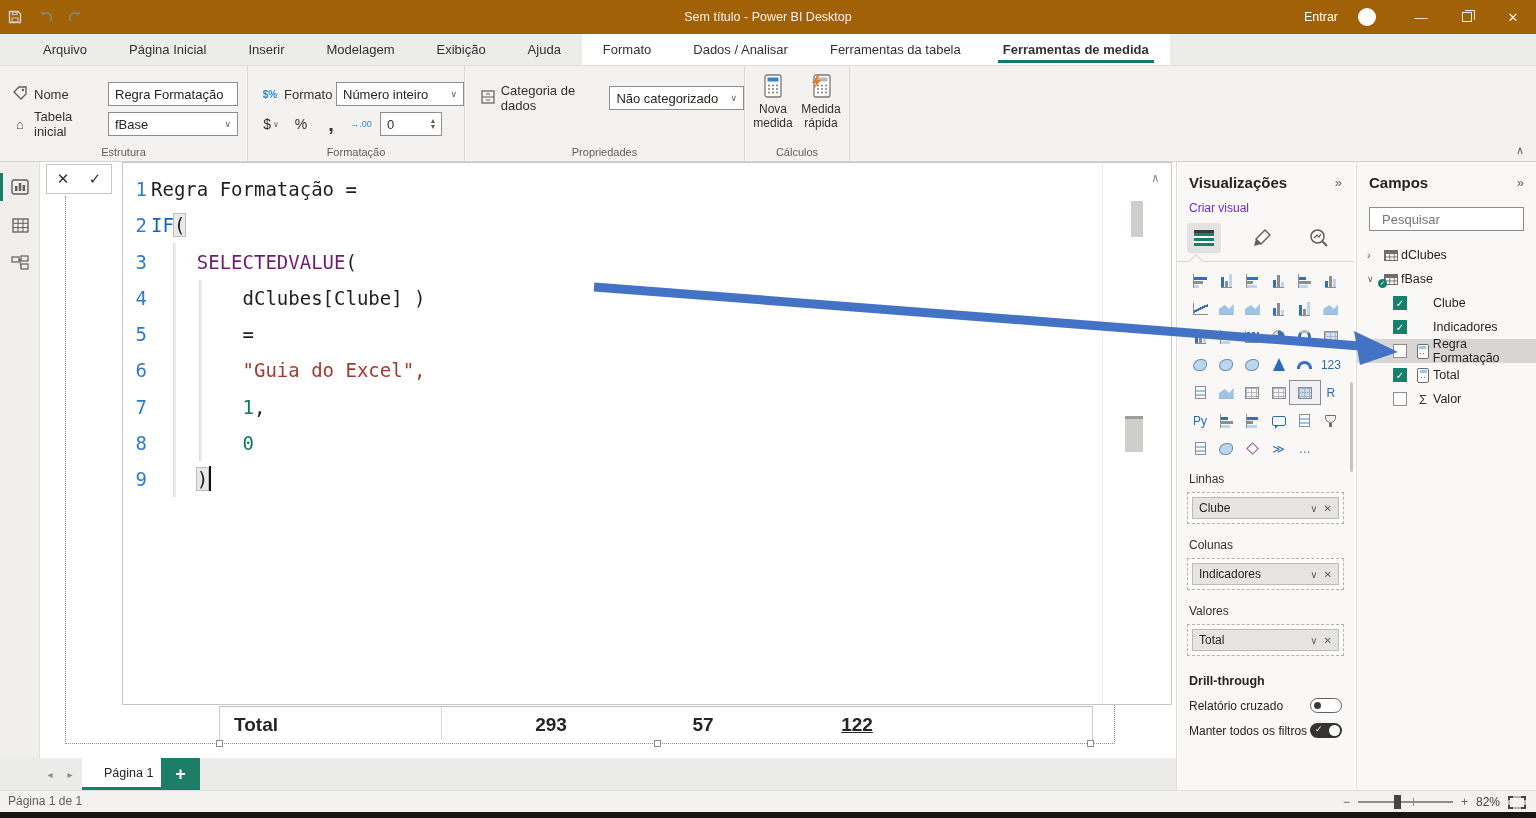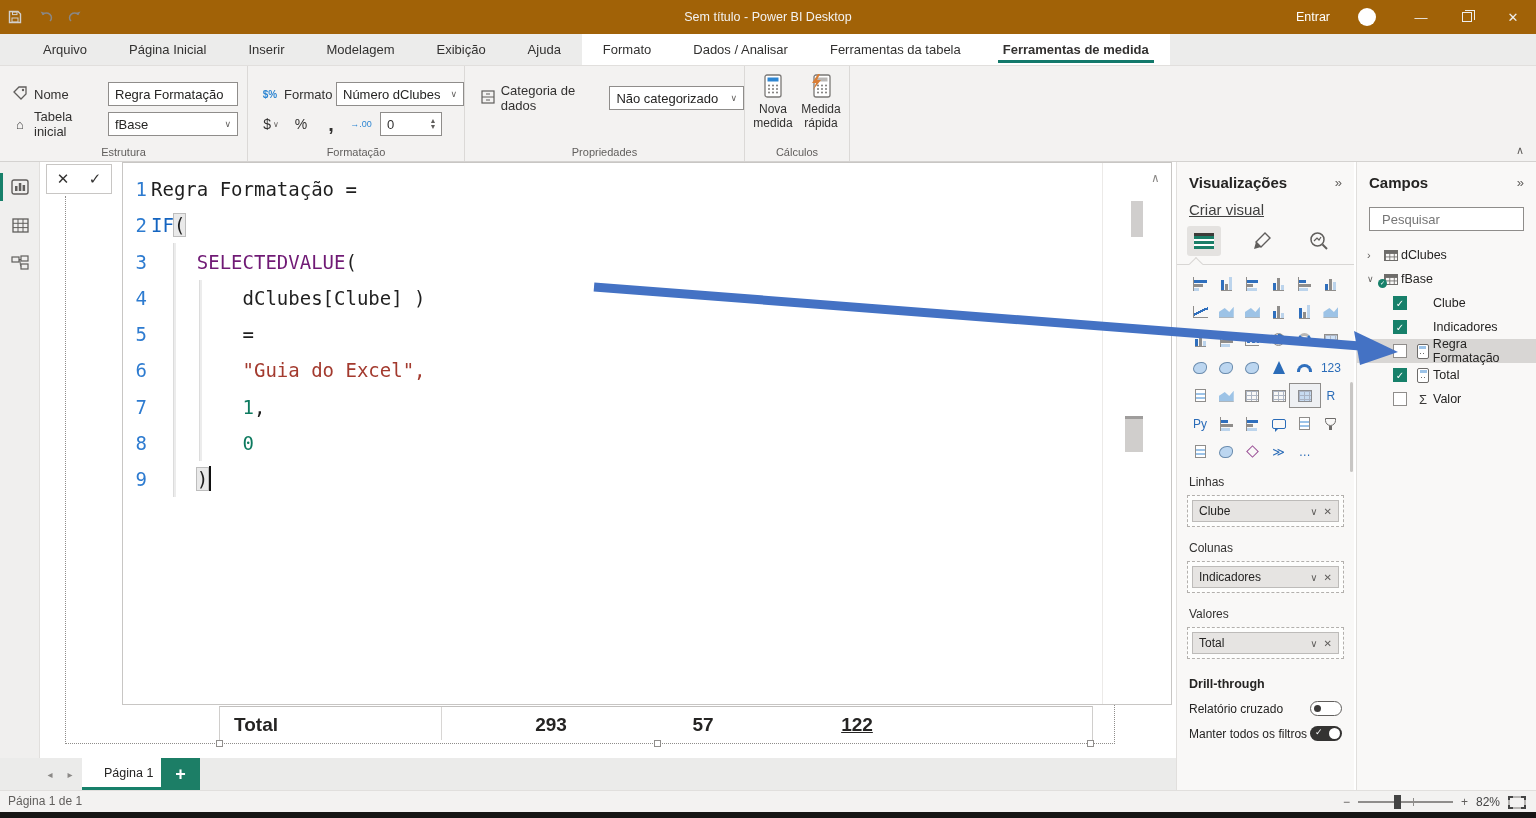--- a/index.html
+++ b/index.html
@@ -5,21 +5,21 @@
   * { margin:0; padding:0; box-sizing:border-box; }
   html,body { width:1536px; height:818px; overflow:hidden; background:#fff;
     font-family:"Liberation Sans", sans-serif; color:#252423; }
 
   
   #titlebar { position:absolute; left:0; top:0; width:1536px; height:34px;
     background:#a16207; display:flex; align-items:center; color:#fff; z-index:40; }
   .tb-btn { width:30px; height:34px; display:flex; align-items:center; justify-content:center; }
   #tb-title { position:absolute; left:0; right:0; text-align:center; font-size:12.5px; color:#f3f2f1; pointer-events:none; }
   #tb-right { position:absolute; right:0; top:0; height:34px; display:flex; align-items:center; }
-  #signin { font-size:12.5px; margin-right:28px; }
+  #signin { font-size:12.5px; margin-right:20px; }
   #avatar { width:18px; height:18px; border-radius:50%; background:#fff; margin-right:22px; }
   .winbtn { width:46px; height:34px; display:flex; align-items:center; justify-content:center; font-size:13px; color:#eee; }
   .restore-glyph { width:10px; height:10px; border:1px solid #eee; position:relative; }
   .restore-glyph::before { content:""; position:absolute; left:2px; top:-3px; width:9px; height:9px; border:1px solid #eee; border-left:none; border-bottom:none; }
 
   
   #tabstrip { position:absolute; left:0; top:34px; width:1536px; height:32px; background:#ececeb;
     display:flex; align-items:stretch; padding-left:22px; z-index:39; border-bottom:1px solid #e1dfdd; }
   .tab { font-size:13px; color:#323130; display:flex; align-items:center; padding:0 21px; position:relative; white-space:nowrap; }
   .tab.ctx { background:#fff; }
@@ -84,21 +84,21 @@
     border:1px solid #c8c6c4; display:flex; z-index:11; }
   #xy-box span { flex:1; display:flex; align-items:center; justify-content:center; font-size:15px; color:#323130; }
 
   
   .pane { position:absolute; top:162px; height:628px; background:#f9f8f7; border-left:1px solid #e1dfdd; }
   #viz-pane { left:1176px; width:178px; }
   #fields-pane { left:1356px; width:180px; }
   .pane-head { display:flex; justify-content:space-between; align-items:center; padding:12px 12px 0 12px; }
   .pane-title { font-size:15px; font-weight:bold; color:#252423; }
   .pane-collapse { font-size:13px; color:#605e5c; }
-  .small-label { font-size:15px; color:#404040; padding:10px 12px 0 12px;text-decoration:underline; }
+  .small-label { font-size:12px; color:#6d28d9; padding:10px 12px 0 12px; }
 
   #viz-tabs { display:flex; align-items:center; justify-content:space-between; padding:8px 18px 0 10px; }
   .viz-tab { width:34px; height:30px; display:flex; align-items:center; justify-content:center; border-radius:3px; }
   .viz-tab.sel { background:#e4e2e0; }
   .mini-matrix { width:20px; height:16px; border-top:3px solid #3d3b39;
     background:repeating-linear-gradient(#1a7e68 0 3px, #fff 3px 5px); }
   #viz-divider { margin-top:8px; border-top:1px solid #d8d6d4; position:relative; height:6px; }
   #viz-divider .notch { position:absolute; left:14px; top:-6px; width:10px; height:10px; background:#f9f8f7;
     border-left:1px solid #d8d6d4; border-top:1px solid #d8d6d4; transform:rotate(45deg); }
 
@@ -264,21 +264,21 @@
       </div>
     </div>
     <div class="rgroup-label">Estrutura</div>
   </div>
 
   <div class="rgroup" style="left:248px;width:217px;">
     <div class="rrow" style="left:12px;top:16px;">
       <span class="ricon" style="font-size:10px;font-weight:bold;color:#2e86d2;">$%</span>
       <span style="width:52px;">Formato</span>
       <div class="combo" style="width:128px;">
-        <span>Número dClubes</span>
+        <span>Número inteiro</span>
           <span class="chev">∨</span>
       </div>
     </div>
     <div class="rrow" style="left:12px;top:46px;">
       <span class="iconbtn">
           <span>$</span>
           <span style="font-size:8px;color:#605e5c;margin-left:2px;">∨</span>
         </span>
       <span class="iconbtn">%</span>
       <span class="iconbtn" style="font-size:20px;font-weight:bold;">,</span>

